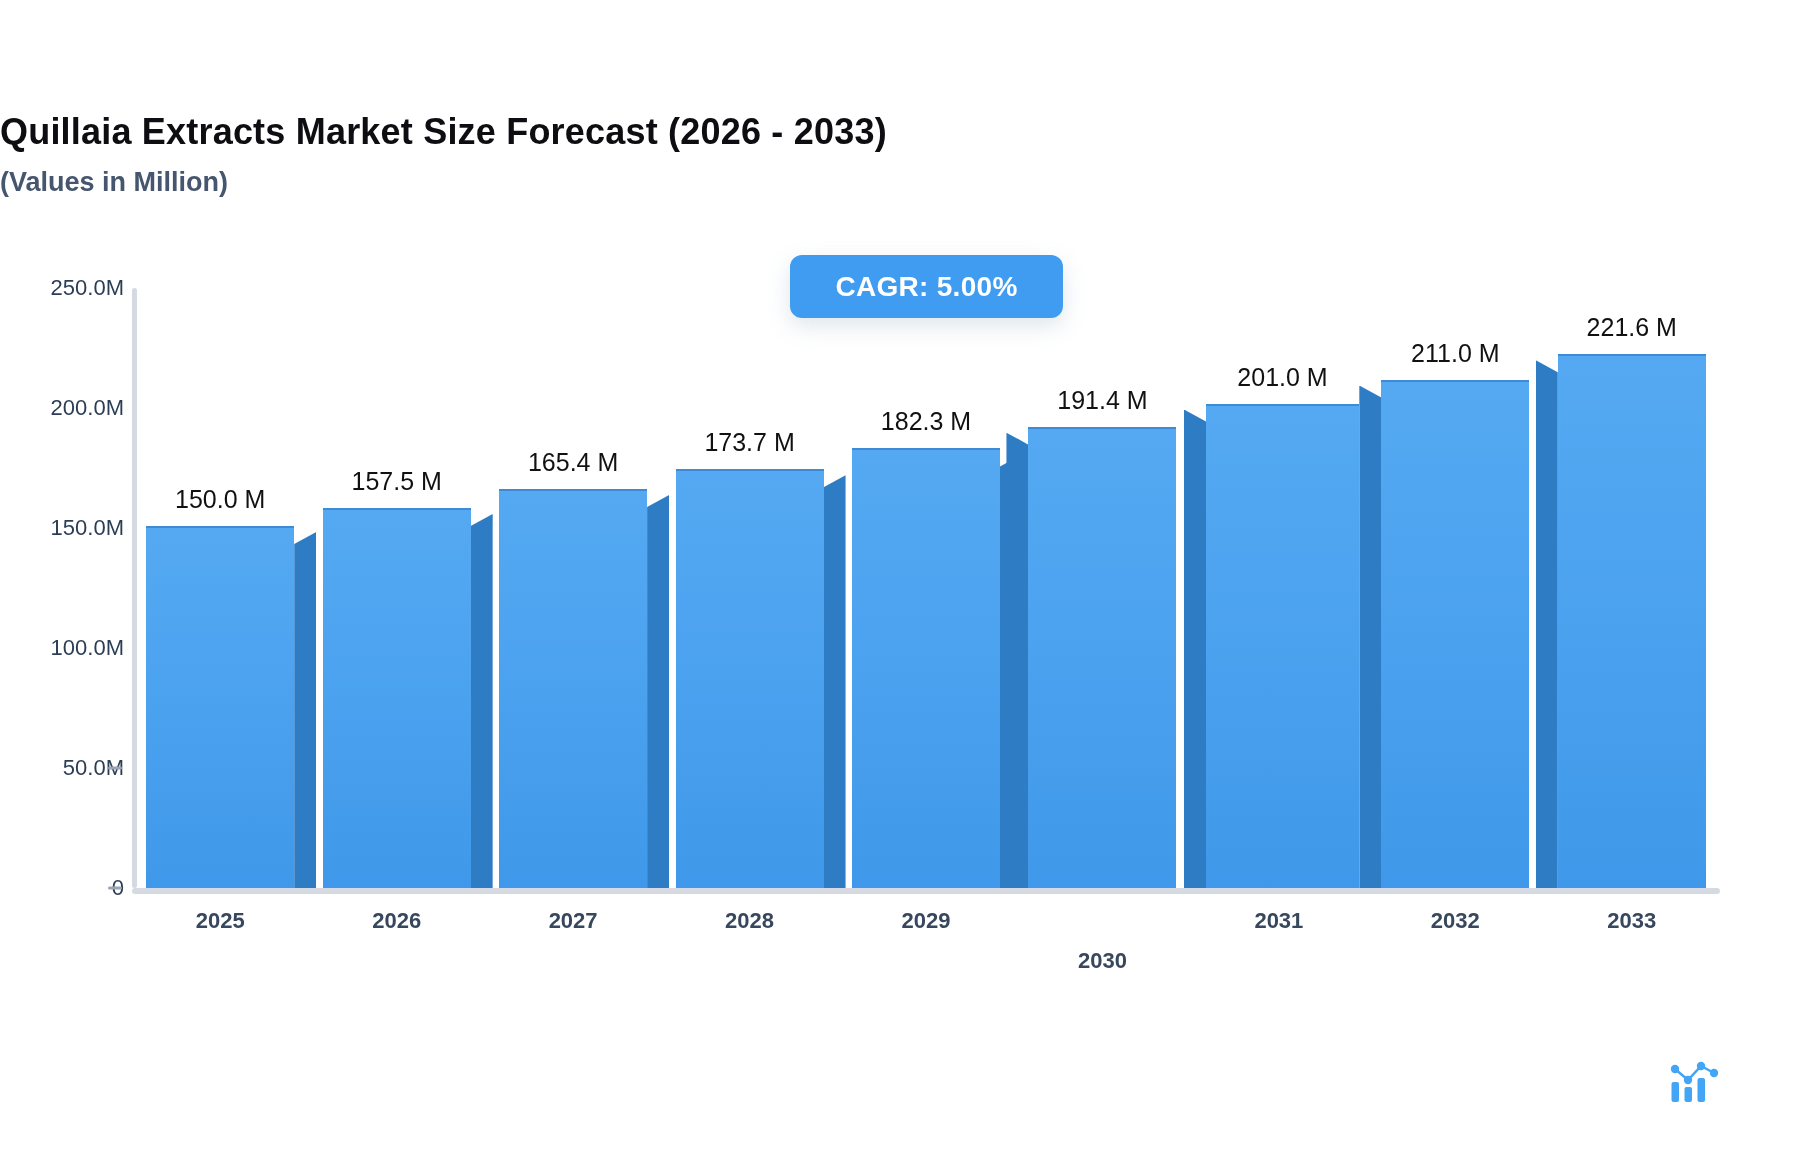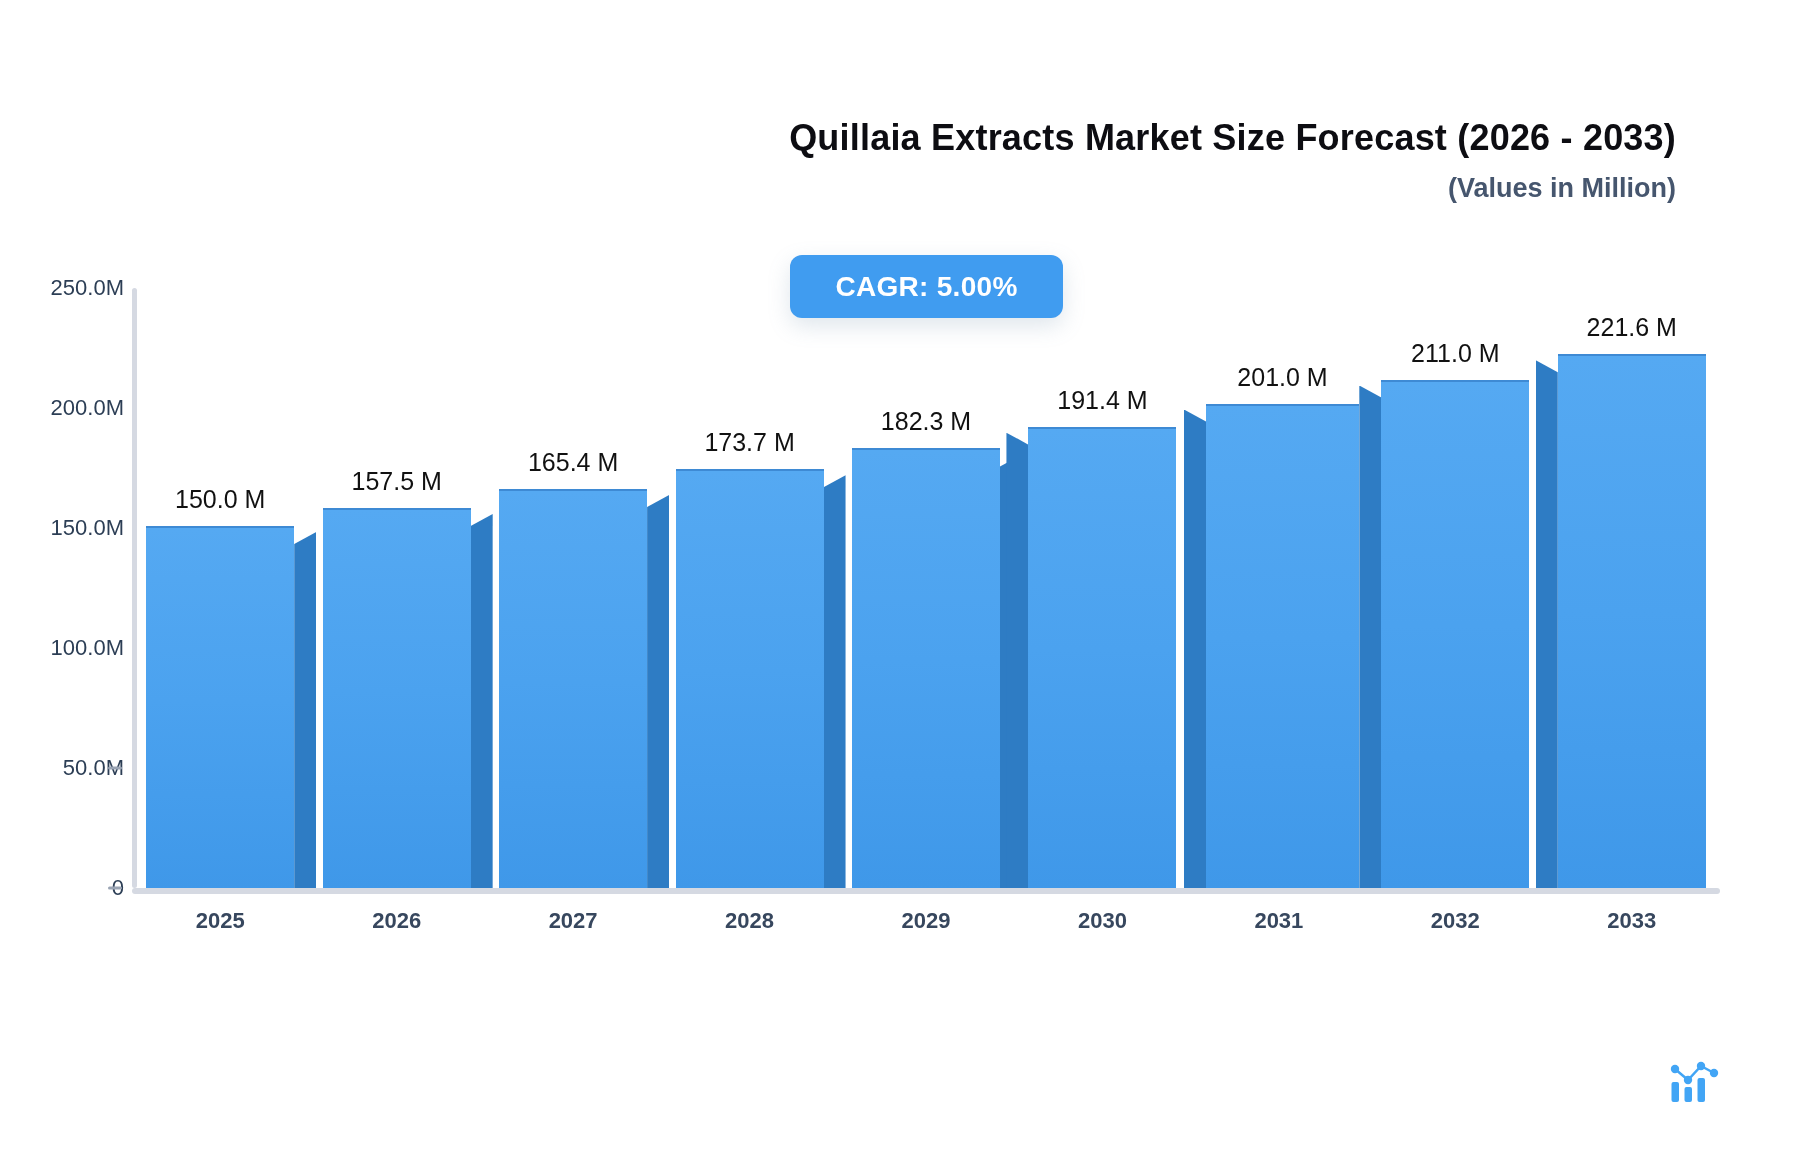--- a/index.html
+++ b/index.html
@@ -20,23 +20,23 @@
     left: 0; top: 0;
     width: 1800px;
     height: 1156px;
     background: #ffffff;
   }
 
   
   .title-block {
     position: absolute;
     left: 0;
-    top: 118px;
+    top: 112px;
     width: 1676px;
-    text-align: right;
+    text-align: left;
   }
   .chart-title {
     font-size: 36px;
     font-weight: bold;
     color: #0d0d12;
     letter-spacing: 0.2px;
     line-height: 1.1;
   }
   .chart-subtitle {
     margin-top: 16px;
@@ -259,21 +259,21 @@
           <div class="bar-face" style="height: 531.84px;"></div>
           <div class="bar-value" style="bottom: 545.84px;">221.6 M</div>
         </div>
       </div>
     <div id="xticks-layer">
         <div class="xtick" style="left: 88.2222px;">2025</div>
         <div class="xtick" style="left: 264.667px;">2026</div>
         <div class="xtick" style="left: 441.111px;">2027</div>
         <div class="xtick" style="left: 617.556px;">2028</div>
         <div class="xtick" style="left: 794px;">2029</div>
-        <div class="xtick" style="left: 970.444px;">2030</div>
+        <div class="xtick" style="left: 970.444px; margin-top: 40px;">2030</div>
         <div class="xtick" style="left: 1146.89px;">2031</div>
         <div class="xtick" style="left: 1323.33px;">2032</div>
         <div class="xtick" style="left: 1499.78px;">2033</div>
       </div>
   </div>
 
   <div class="logo">
     <span class="logo-mark">
       <svg width="52" height="48" viewBox="0 0 52 48" xmlns="http://www.w3.org/2000/svg">
         <polyline points="7,13 20,24 33,10 46,17" fill="none" stroke="#42a5f5" stroke-width="2.5"></polyline>

